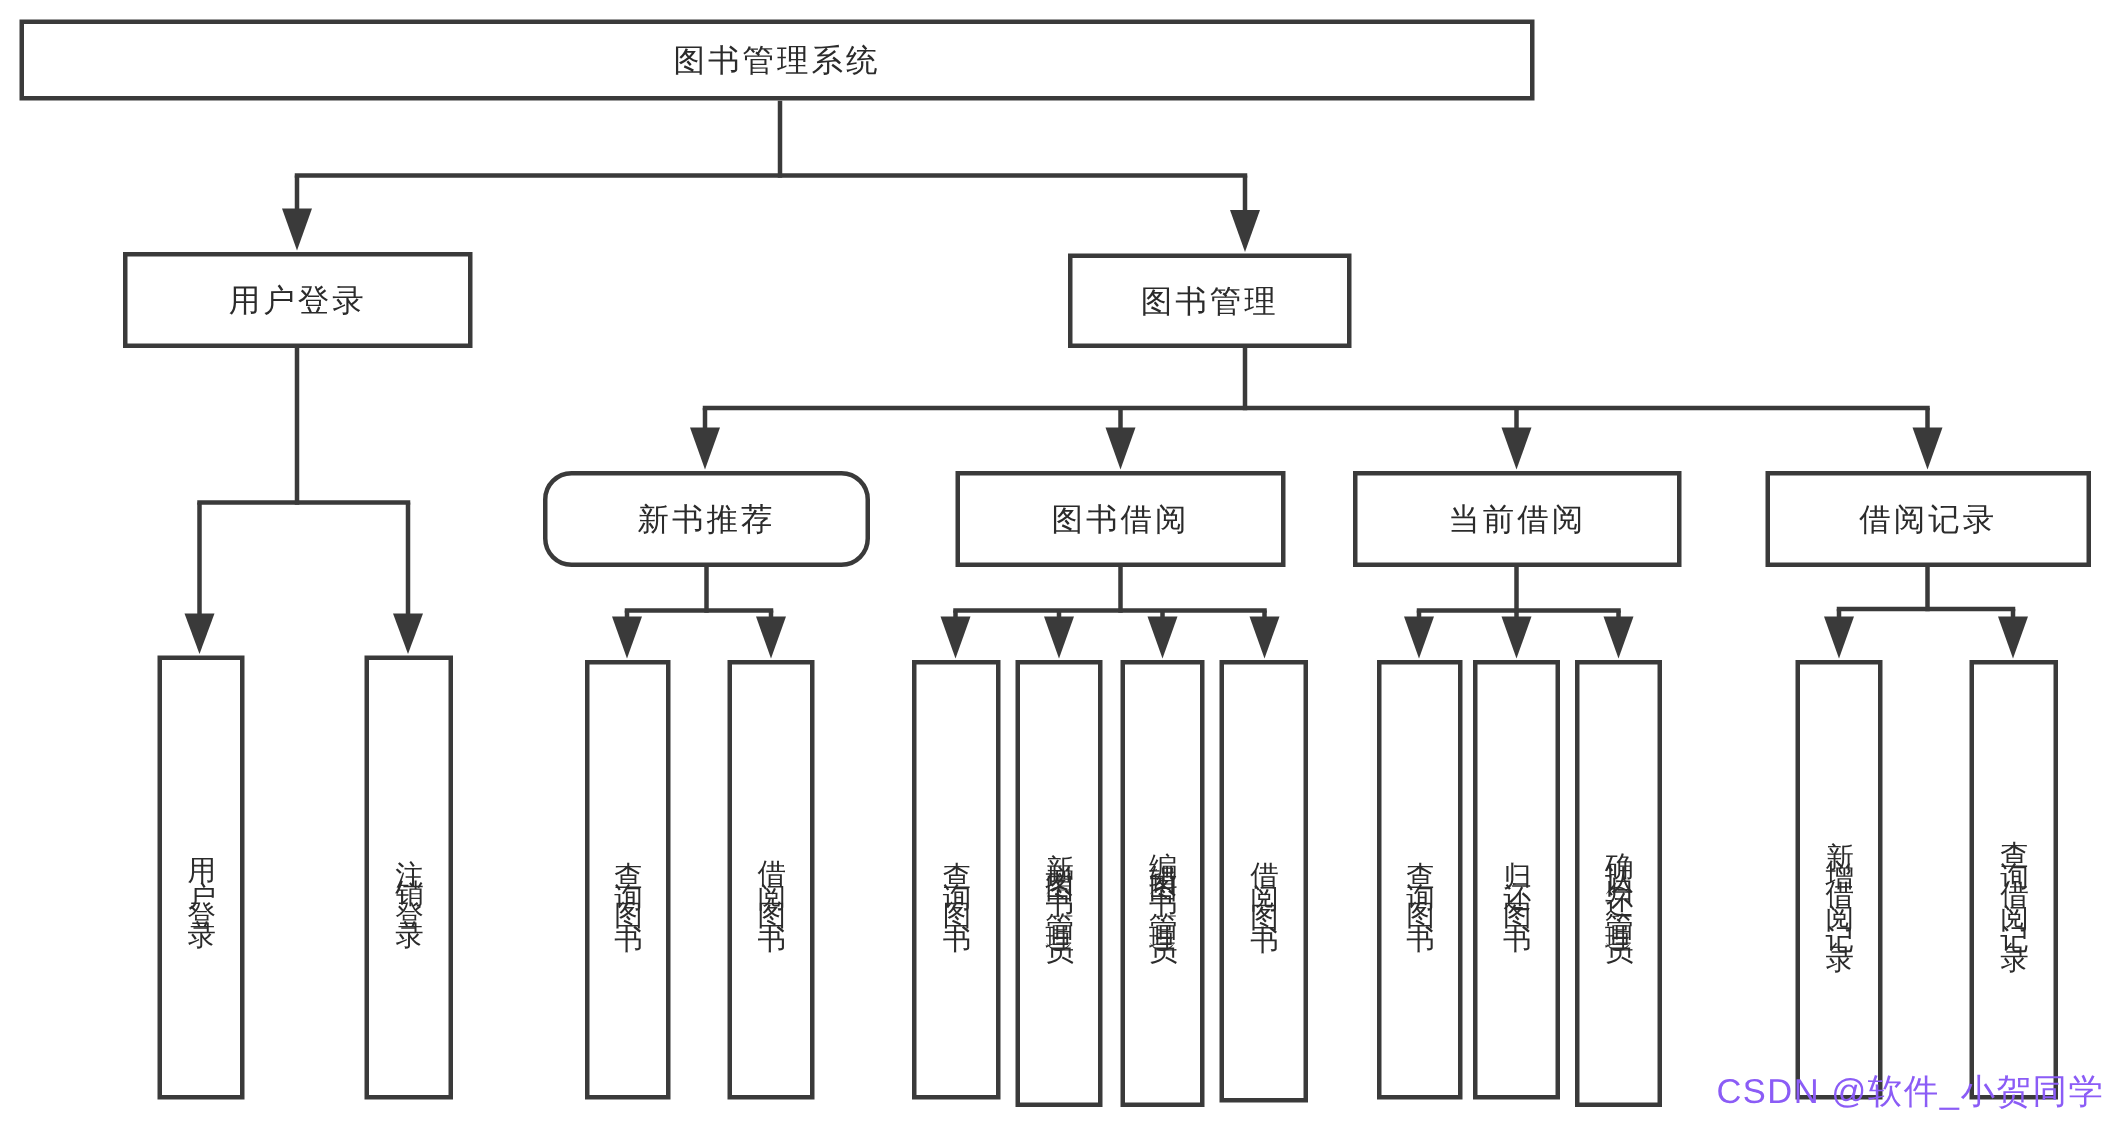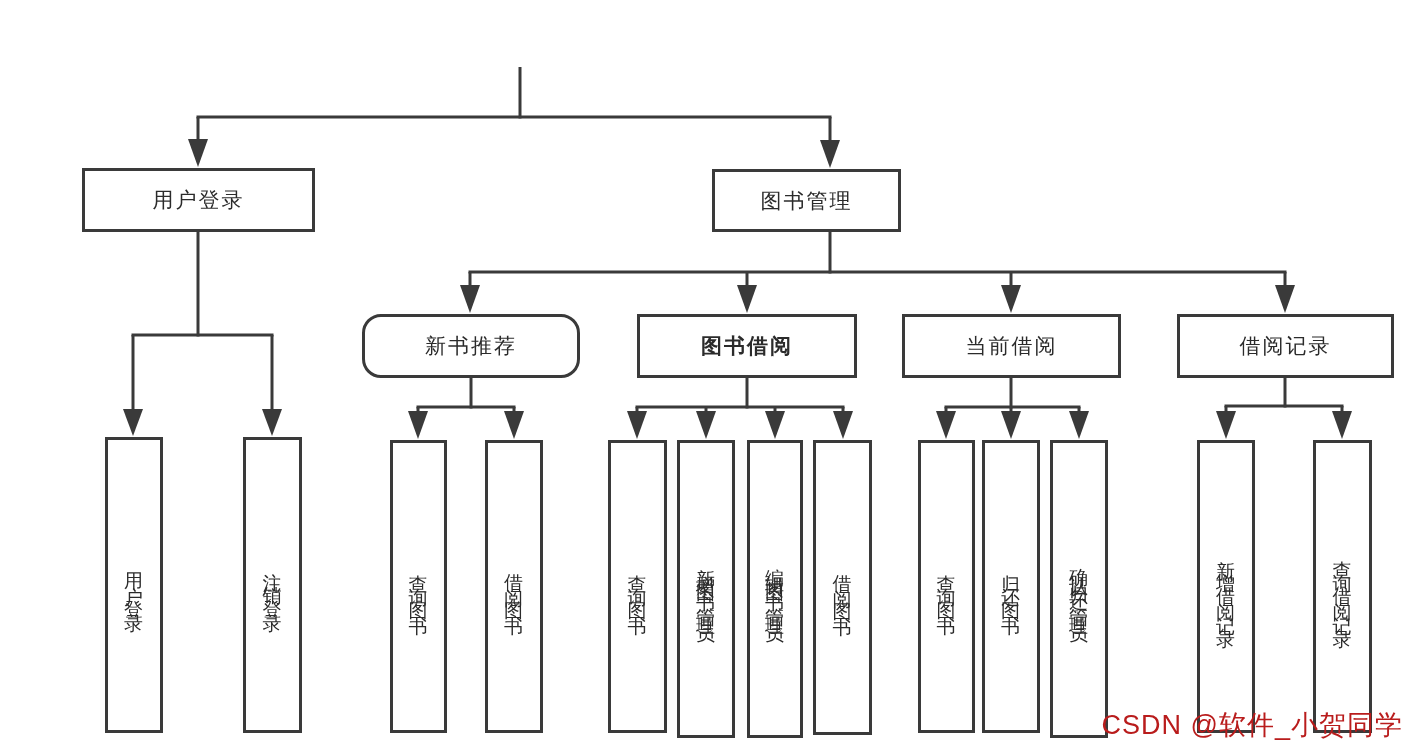--- a/index.html
+++ b/index.html
@@ -13,21 +13,21 @@
     display:flex;align-items:center;justify-content:center;
   }
   .hnode{font-size:21px;letter-spacing:2px;white-space:nowrap;}
   .vnode{
     writing-mode:vertical-rl;text-orientation:mixed;
     font-size:19px;letter-spacing:14px;line-height:1;
   }
   .vnode.tight{letter-spacing:8px;}
   #watermark{
     position:absolute;right:2px;bottom:4px;z-index:5;
-    font-size:27px;color:#b91c1c;letter-spacing:1px;white-space:nowrap;
+    font-size:23px;color:#8b5cf6;letter-spacing:1px;white-space:nowrap;
   }
 </style>
 </head>
 <body>
 
 <div id="canvas">
 
   <svg id="connectors" viewBox="0 0 1405 747" xmlns="http://www.w3.org/2000/svg" stroke="#3a3a3a" stroke-width="3" fill="#3a3a3a">
 
     <line x1="520" y1="67" x2="520" y2="118.5"></line>
@@ -83,29 +83,30 @@
     <polygon points="1069,411 1089,411 1079,439" stroke="none"></polygon>
 
     <line x1="1285" y1="378" x2="1285" y2="407.5"></line>
     <line x1="1224.5" y1="406" x2="1343.5" y2="406"></line>
     <line x1="1226" y1="406" x2="1226" y2="413"></line>
     <polygon points="1216,411 1236,411 1226,439" stroke="none"></polygon>
     <line x1="1342" y1="406" x2="1342" y2="413"></line>
     <polygon points="1332,411 1352,411 1342,439" stroke="none"></polygon>
   </svg>
 
+  <div class="node hnode" style="left:13px;top:13px;width:1010px;height:54px;">图书管理系统</div>
 
   <div class="node hnode" style="left:82px;top:168px;width:233px;height:64px;">用户登录</div>
   <div class="node hnode" style="left:712px;top:169px;width:189px;height:63px;">图书管理</div>
 
   <div class="node vnode" style="left:105px;top:437px;width:58px;height:296px;">用户登录</div>
   <div class="node vnode" style="left:243px;top:437px;width:59px;height:296px;">注销登录</div>
 
   <div class="node hnode" style="left:362px;top:314px;width:218px;height:64px;border-radius:19px;">新书推荐</div>
-  <div class="node hnode" style="left:637px;top:314px;width:220px;height:64px;font-weight:bold;">图书借阅</div>
+  <div class="node hnode" style="left:637px;top:314px;width:220px;height:64px;">图书借阅</div>
   <div class="node hnode" style="left:1177px;top:314px;width:217px;height:64px;">借阅记录</div>
   <div class="node hnode" style="left:902px;top:314px;width:219px;height:64px;">当前借阅</div>
 
   <div class="node vnode" style="left:390px;top:440px;width:57px;height:293px;">查询图书</div>
   <div class="node vnode" style="left:485px;top:440px;width:58px;height:293px;">借阅图书</div>
 
   <div class="node vnode" style="left:608px;top:440px;width:59px;height:293px;">查询图书</div>
   <div class="node vnode tight" style="left:677px;top:440px;width:58px;height:298px;">新增图书（管理员）</div>
   <div class="node vnode tight" style="left:747px;top:440px;width:56px;height:298px;">编辑图书（管理员）</div>
   <div class="node vnode" style="left:813px;top:440px;width:59px;height:295px;">借阅图书</div>

